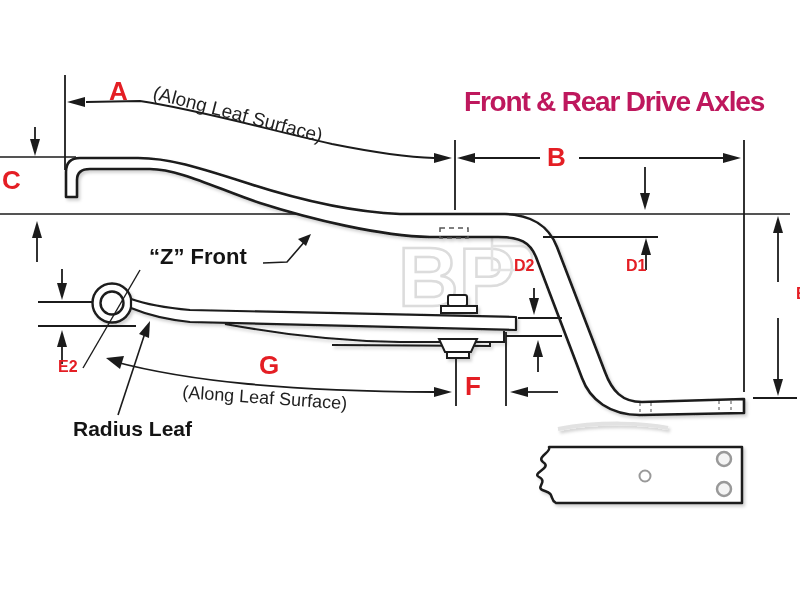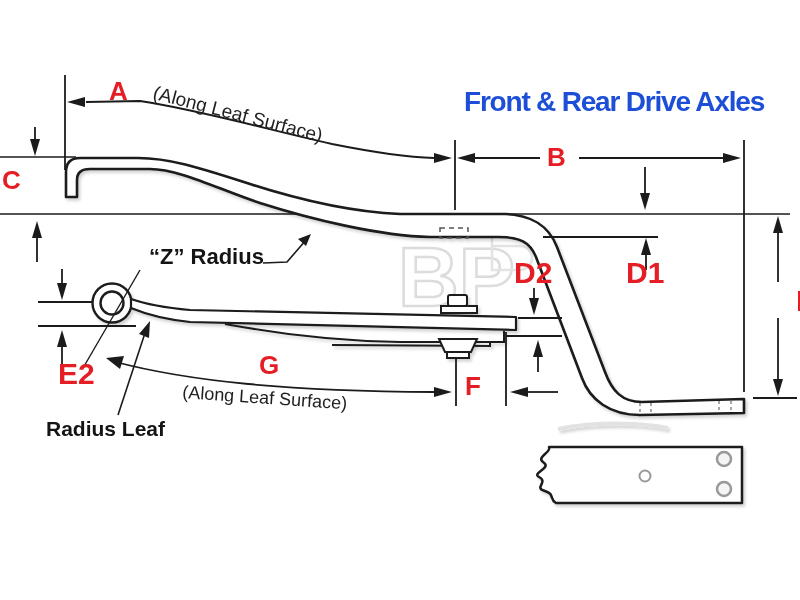--- a/index.html
+++ b/index.html
@@ -6,27 +6,27 @@
   #stage{
     position:relative;width:800px;height:600px;background:#ffffff;overflow:hidden;
     font-family:"Liberation Sans", sans-serif;
   }
   #stage svg{position:absolute;left:0;top:0;}
   .lbl{position:absolute;white-space:nowrap;line-height:1;}
   .dim{
     color:var(--accent,#e41e24);font-weight:bold;font-size:26px;
     letter-spacing:0;
   }
-  .dim.small{font-size:30px;}
+  .dim.small{font-size:16px;}
   .black-note{color:#141414;font-weight:bold;}
   .paren-note{color:#1f1f1f;font-size:19px;transform-origin:0 0;}
   .title{
-    color:#1d4ed8;font-weight:bold;font-size:28px;letter-spacing:-1.2px;
+    color:#be185d;font-weight:bold;font-size:28px;letter-spacing:-1.2px;
   }
-  .two-line{line-height:1.15;}
+  .two-line{line-height:1.15;margin-left:27px;}
 </style>
 </head>
 <body>
 
 <div id="stage">
 
   <svg width="800" height="600" viewBox="0 0 800 600">
     <defs>
       <filter id="soft" x="-20%" y="-20%" width="140%" height="140%">
         <feDropShadow dx="2" dy="2.5" stdDeviation="1.6" flood-color="#000000" flood-opacity="0.18"></feDropShadow>
@@ -178,21 +178,21 @@
       <circle cx="724" cy="489" r="7" fill="#f4f4f4" stroke="#999999" stroke-width="2.5"></circle>
     </g>
   </svg>
 
   <div class="lbl title" style="left:464px;top:88px;">Front &amp; Rear Drive Axles</div>
 
   <div class="lbl paren-note" style="left:156px;top:83px;transform:rotate(14.5deg);">(Along Leaf Surface)</div>
 
   <div class="lbl paren-note" style="left:183px;top:383px;transform:rotate(4deg);font-size:18px;">(Along Leaf Surface)</div>
 
-  <div class="lbl black-note" style="left:149px;top:246px;font-size:22px;">“Z” Radius</div>
+  <div class="lbl black-note" style="left:149px;top:246px;font-size:22px;">“Z” Front</div>
 
   <div class="lbl black-note two-line" style="left:46px;top:417px;font-size:21px;">
     <div>Radius Leaf</div>
   </div>
 
   <div class="lbl dim" style="left:109px;top:78px;">A</div>
   <div class="lbl dim" style="left:547px;top:144px;">B</div>
   <div class="lbl dim" style="left:2px;top:167px;">C</div>
   <div class="lbl dim small" style="left:626px;top:258px;">D1</div>
   <div class="lbl dim small" style="left:514px;top:258px;">D2</div>

